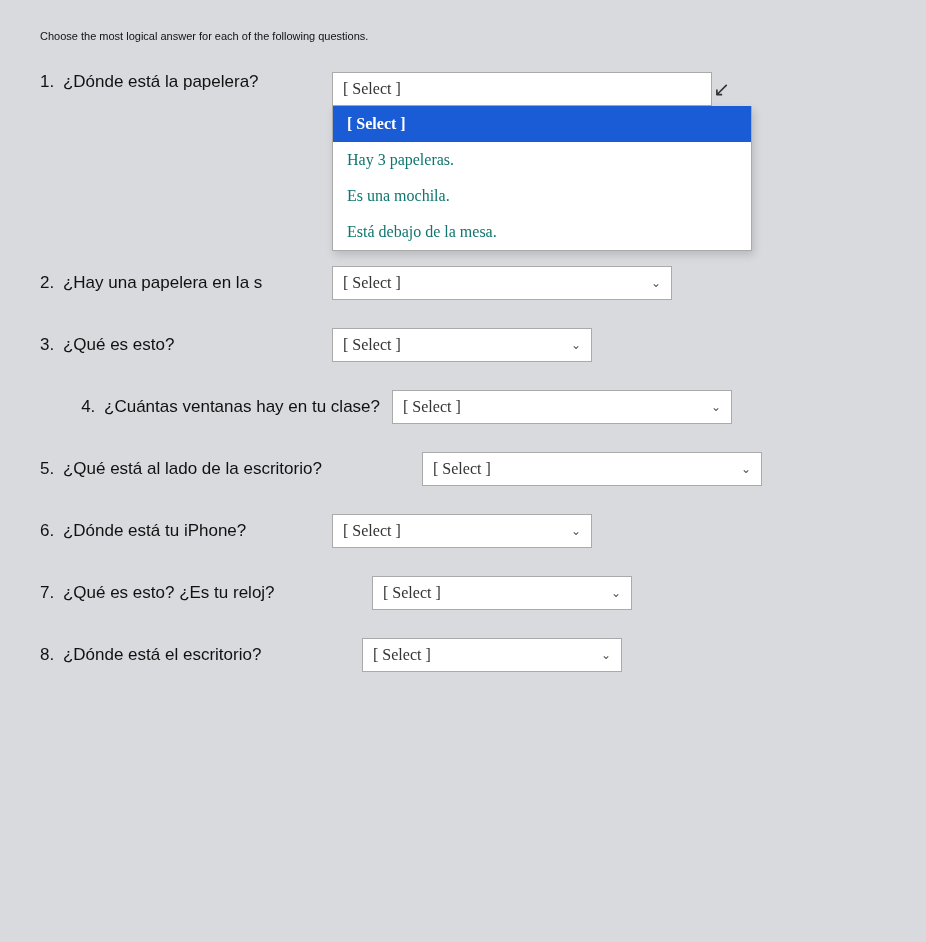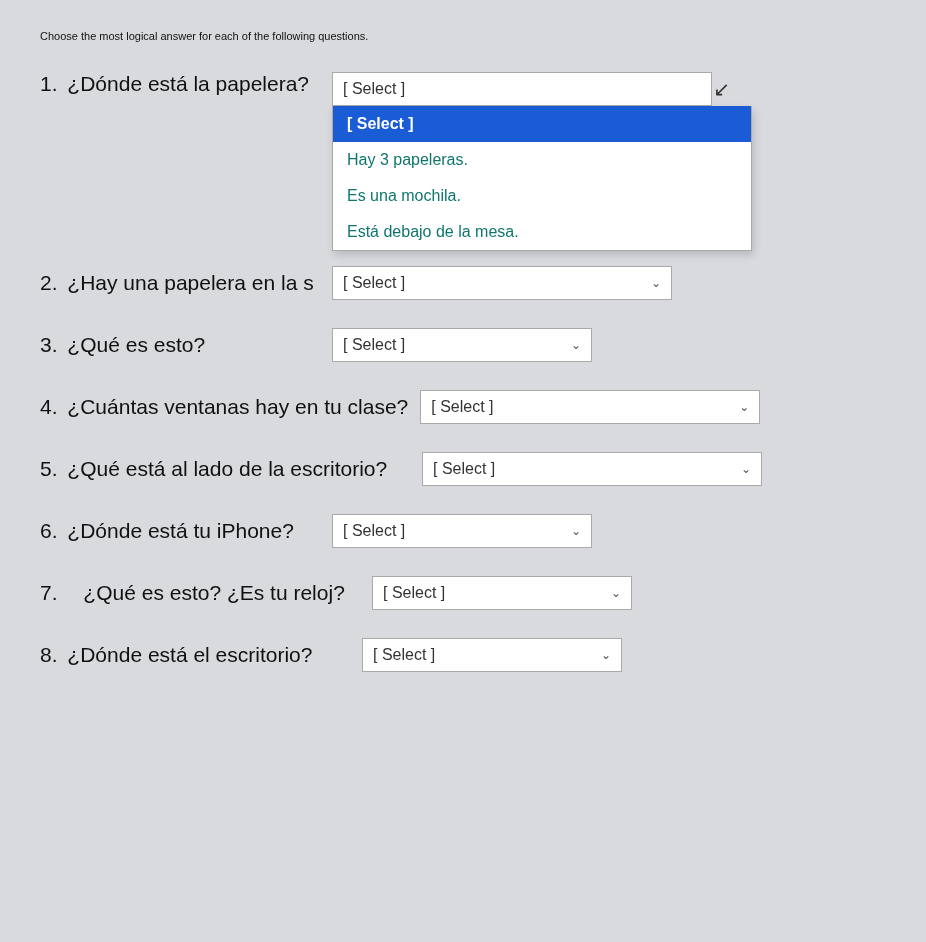--- a/index.html
+++ b/index.html
@@ -32,30 +32,31 @@
     }
 
     .question-row {
       display: flex;
       align-items: center;
       margin-bottom: 28px;
       position: relative;
     }
 
     .question-label {
-      font-size: 21px;
+      font-size: 17px;
       color: #111;
       white-space: nowrap;
       margin-right: 12px;
       min-width: 280px;
     }
 
     .select-wrapper {
       position: relative;
       display: inline-block;
+      font-family: Liberation Serif, serif;
     }
 
     .select-box {
       display: flex;
       align-items: center;
       justify-content: space-between;
       background-color: #fff;
       border: 1px solid #aaa;
       padding: 7px 10px;
       cursor: pointer;
@@ -212,21 +213,21 @@
       <div class="select-box">
         <span>[ Select ]</span>
         <span class="chevron">⌄</span>
       </div>
     </div>
   </div>
 
   <div class="question-row">
     <div class="question-label" style="min-width:320px;">
       <span>7.</span>
-      <span style="margin-left:20px;">¿Qué es esto? ¿Es tu reloj?</span>
+      <span style="margin-left:4px;">¿Qué es esto? ¿Es tu reloj?</span>
     </div>
     <div class="select-wrapper medium-select">
       <div class="select-box">
         <span>[ Select ]</span>
         <span class="chevron">⌄</span>
       </div>
     </div>
   </div>
 
   <div class="question-row">

